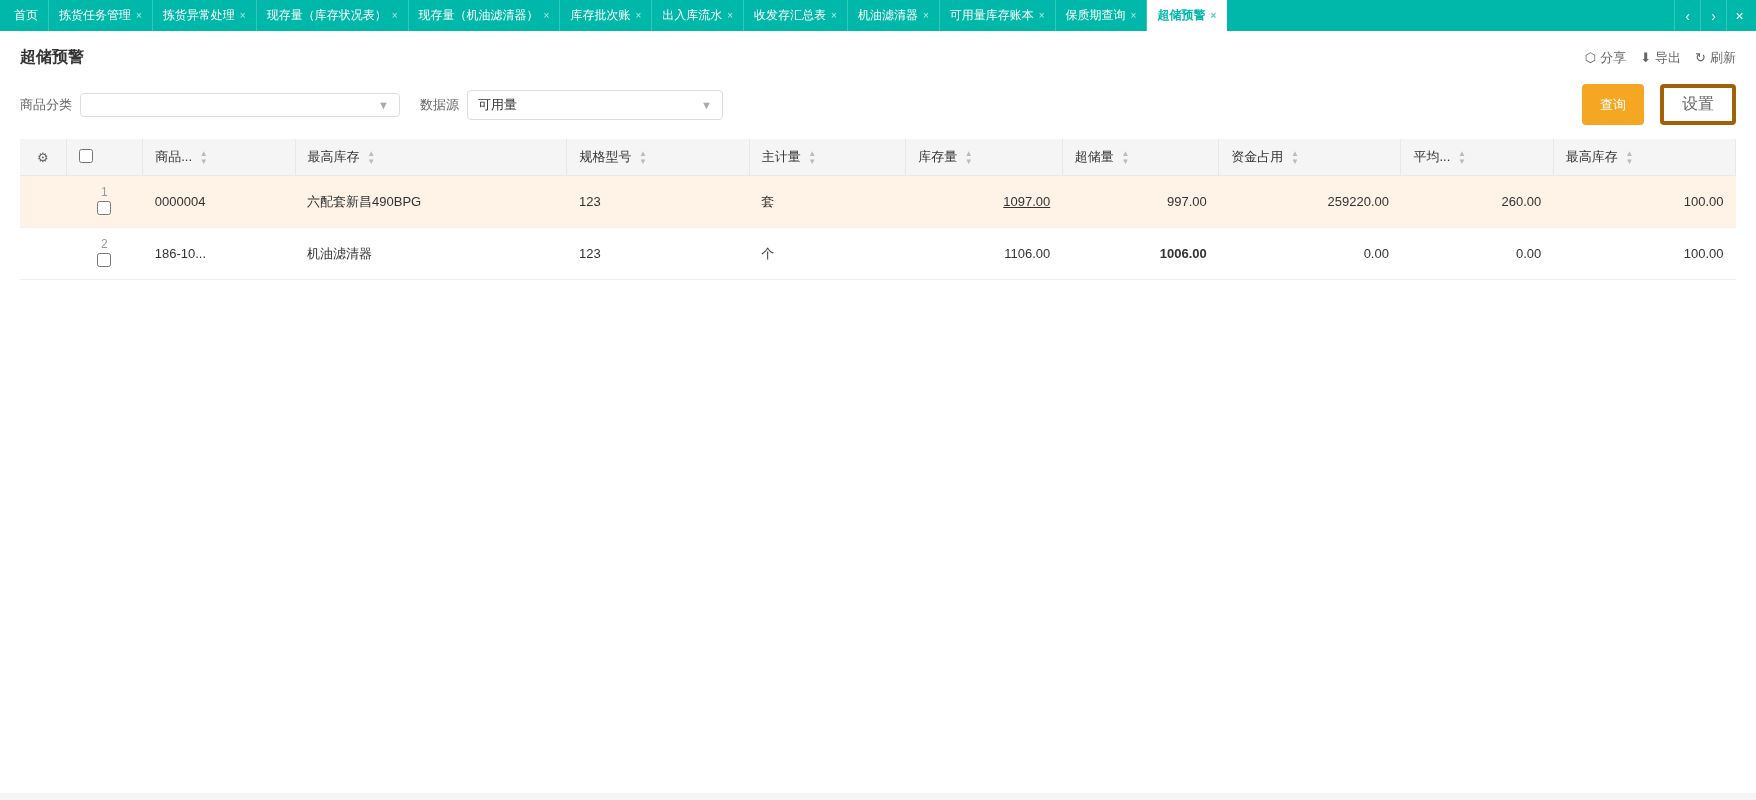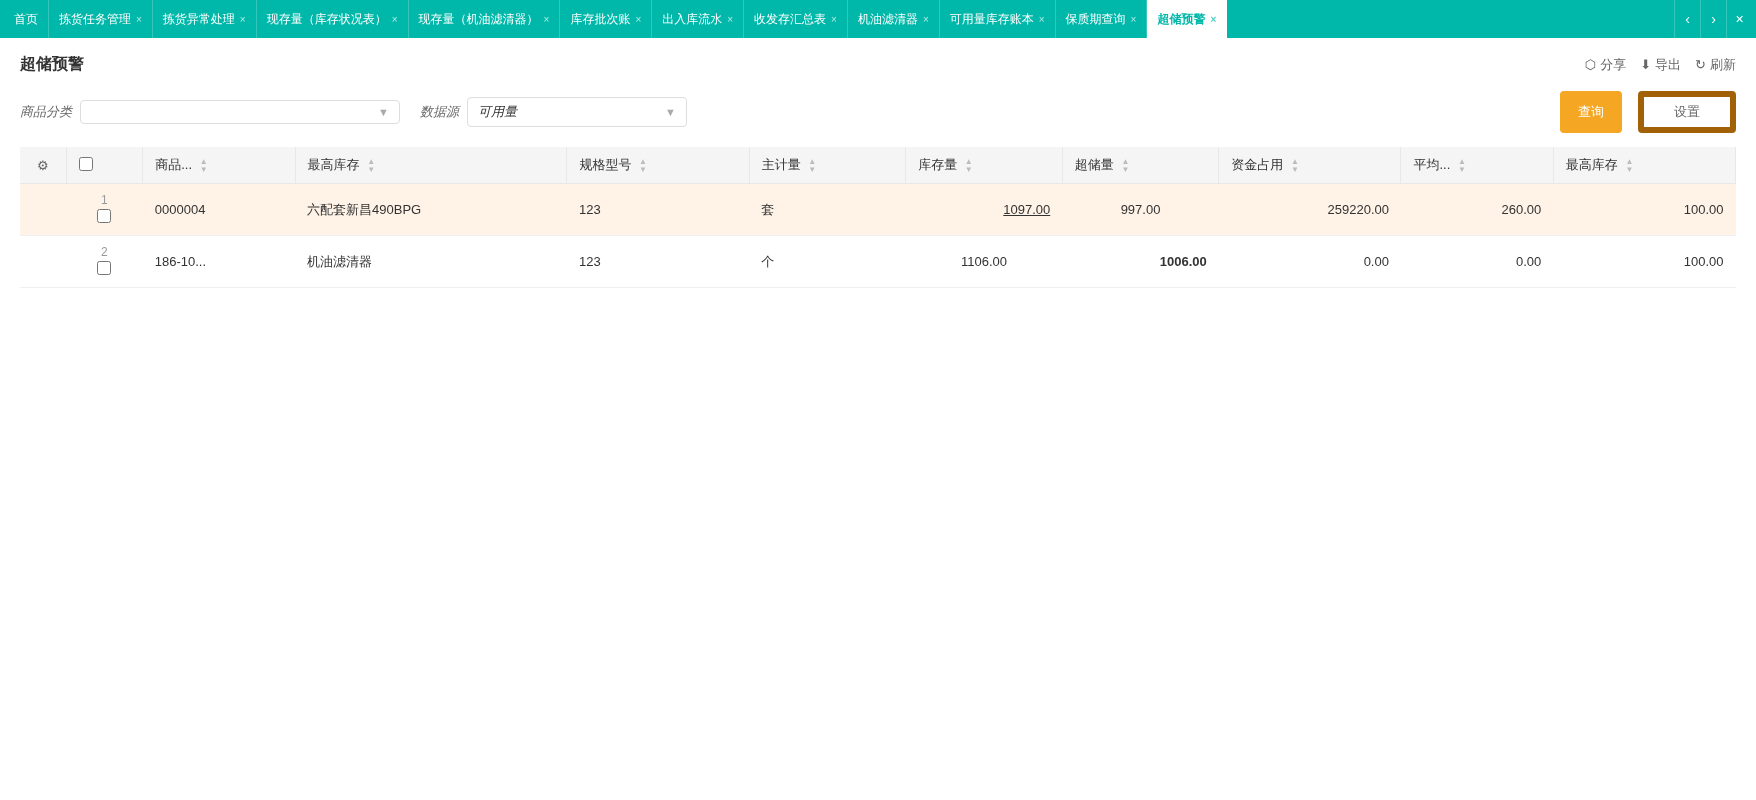--- a/index.html
+++ b/index.html
@@ -3,21 +3,21 @@
   <meta charset="utf-8">
   <style>
     * { box-sizing: border-box; margin: 0; padding: 0; }
     body { font-family: "Microsoft YaHei", Arial, sans-serif; font-size: 13px; background: #f5f5f5; color: #333; }
 
     
     .top-nav {
       display: flex;
       align-items: center;
       background: #00b8a9;
-      height: 38px;
+      height: 31px;
       padding: 0 4px;
       overflow: hidden;
     }
     .nav-tab {
       display: flex;
       align-items: center;
       padding: 0 10px;
       height: 38px;
       color: #fff;
       font-size: 12px;
@@ -88,21 +88,20 @@
     .filter-bar {
       display: flex;
       align-items: center;
       gap: 20px;
       margin-bottom: 14px;
     }
     .filter-item {
       display: flex;
       align-items: center;
       gap: 8px;
-      font-style: italic;
     }
     .filter-label {
       color: #666;
       font-size: 13px;
       white-space: nowrap;
     }
     .filter-select {
       display: flex;
       align-items: center;
       justify-content: space-between;
@@ -127,25 +126,25 @@
       color: #fff;
       border: none;
       border-radius: 4px;
       padding: 6px 18px;
       cursor: pointer;
       font-size: 13px;
     }
     .btn-settings {
       background: #fff;
       color: #666;
-      border: 6px solid #a16207;
+      border: 4px solid #a16207;
       border-radius: 4px;
-      padding: 6px 30px;
-      cursor: pointer;
-      font-size: 13px;
+      padding: 6px 18px;
+      cursor: pointer;
+      font-size: 16px;
     }
 
     
     .data-table {
       width: 100%;
       border-collapse: collapse;
       font-size: 13px;
     }
     .data-table thead tr {
       background: #f5f5f5;
@@ -277,21 +276,21 @@
   <div class="filter-bar">
     <div class="filter-item">
       <span class="filter-label">商品分类</span>
       <div class="filter-select">
         <span></span>
         <span class="arrow">▼</span>
       </div>
     </div>
     <div class="filter-item">
       <span class="filter-label">数据源</span>
-      <div class="filter-select" style="width:220px;">
+      <div class="filter-select" style="width:256px;">
         <span>可用量</span>
         <span class="arrow">▼</span>
       </div>
     </div>
     <div class="filter-right">
       <button class="btn-query">查询</button>
       <button class="btn-settings">设置</button>
     </div>
   </div>
 
@@ -374,36 +373,36 @@
       <td class="row-num"></td>
       <td class="checkbox-cell">
         <span style="display:block; margin-bottom:2px; color:#999; font-size:12px;">1</span>
         <input type="checkbox" style="">
       </td>
       <td>0000004</td>
       <td>六配套新昌490BPG</td>
       <td>123</td>
       <td>套</td>
       <td style="text-align:right;text-decoration:underline;">1097.00</td>
-      <td style="text-align:center;">997.00</td>
+      <td style="text-align:right;">997.00</td>
       <td style="text-align:right;">259220.00</td>
       <td style="text-align:right;">260.00</td>
       <td style="text-align:right;">100.00</td>
     </tr>
         <tr>
       <td class="row-num"></td>
       <td class="checkbox-cell">
         <span style="display:block; margin-bottom:2px; color:#999; font-size:12px;">2</span>
         <input type="checkbox" style="">
       </td>
       <td>186-10...</td>
       <td>机油滤清器</td>
       <td>123</td>
       <td>个</td>
-      <td style="text-align:center;">1106.00</td>
+      <td style="text-align:right;">1106.00</td>
       <td style="text-align:right;font-weight:bold;">1006.00</td>
       <td style="text-align:right;">0.00</td>
       <td style="text-align:right;">0.00</td>
       <td style="text-align:right;">100.00</td>
     </tr>
       </tbody>
   </table>
 
 </div>
 

